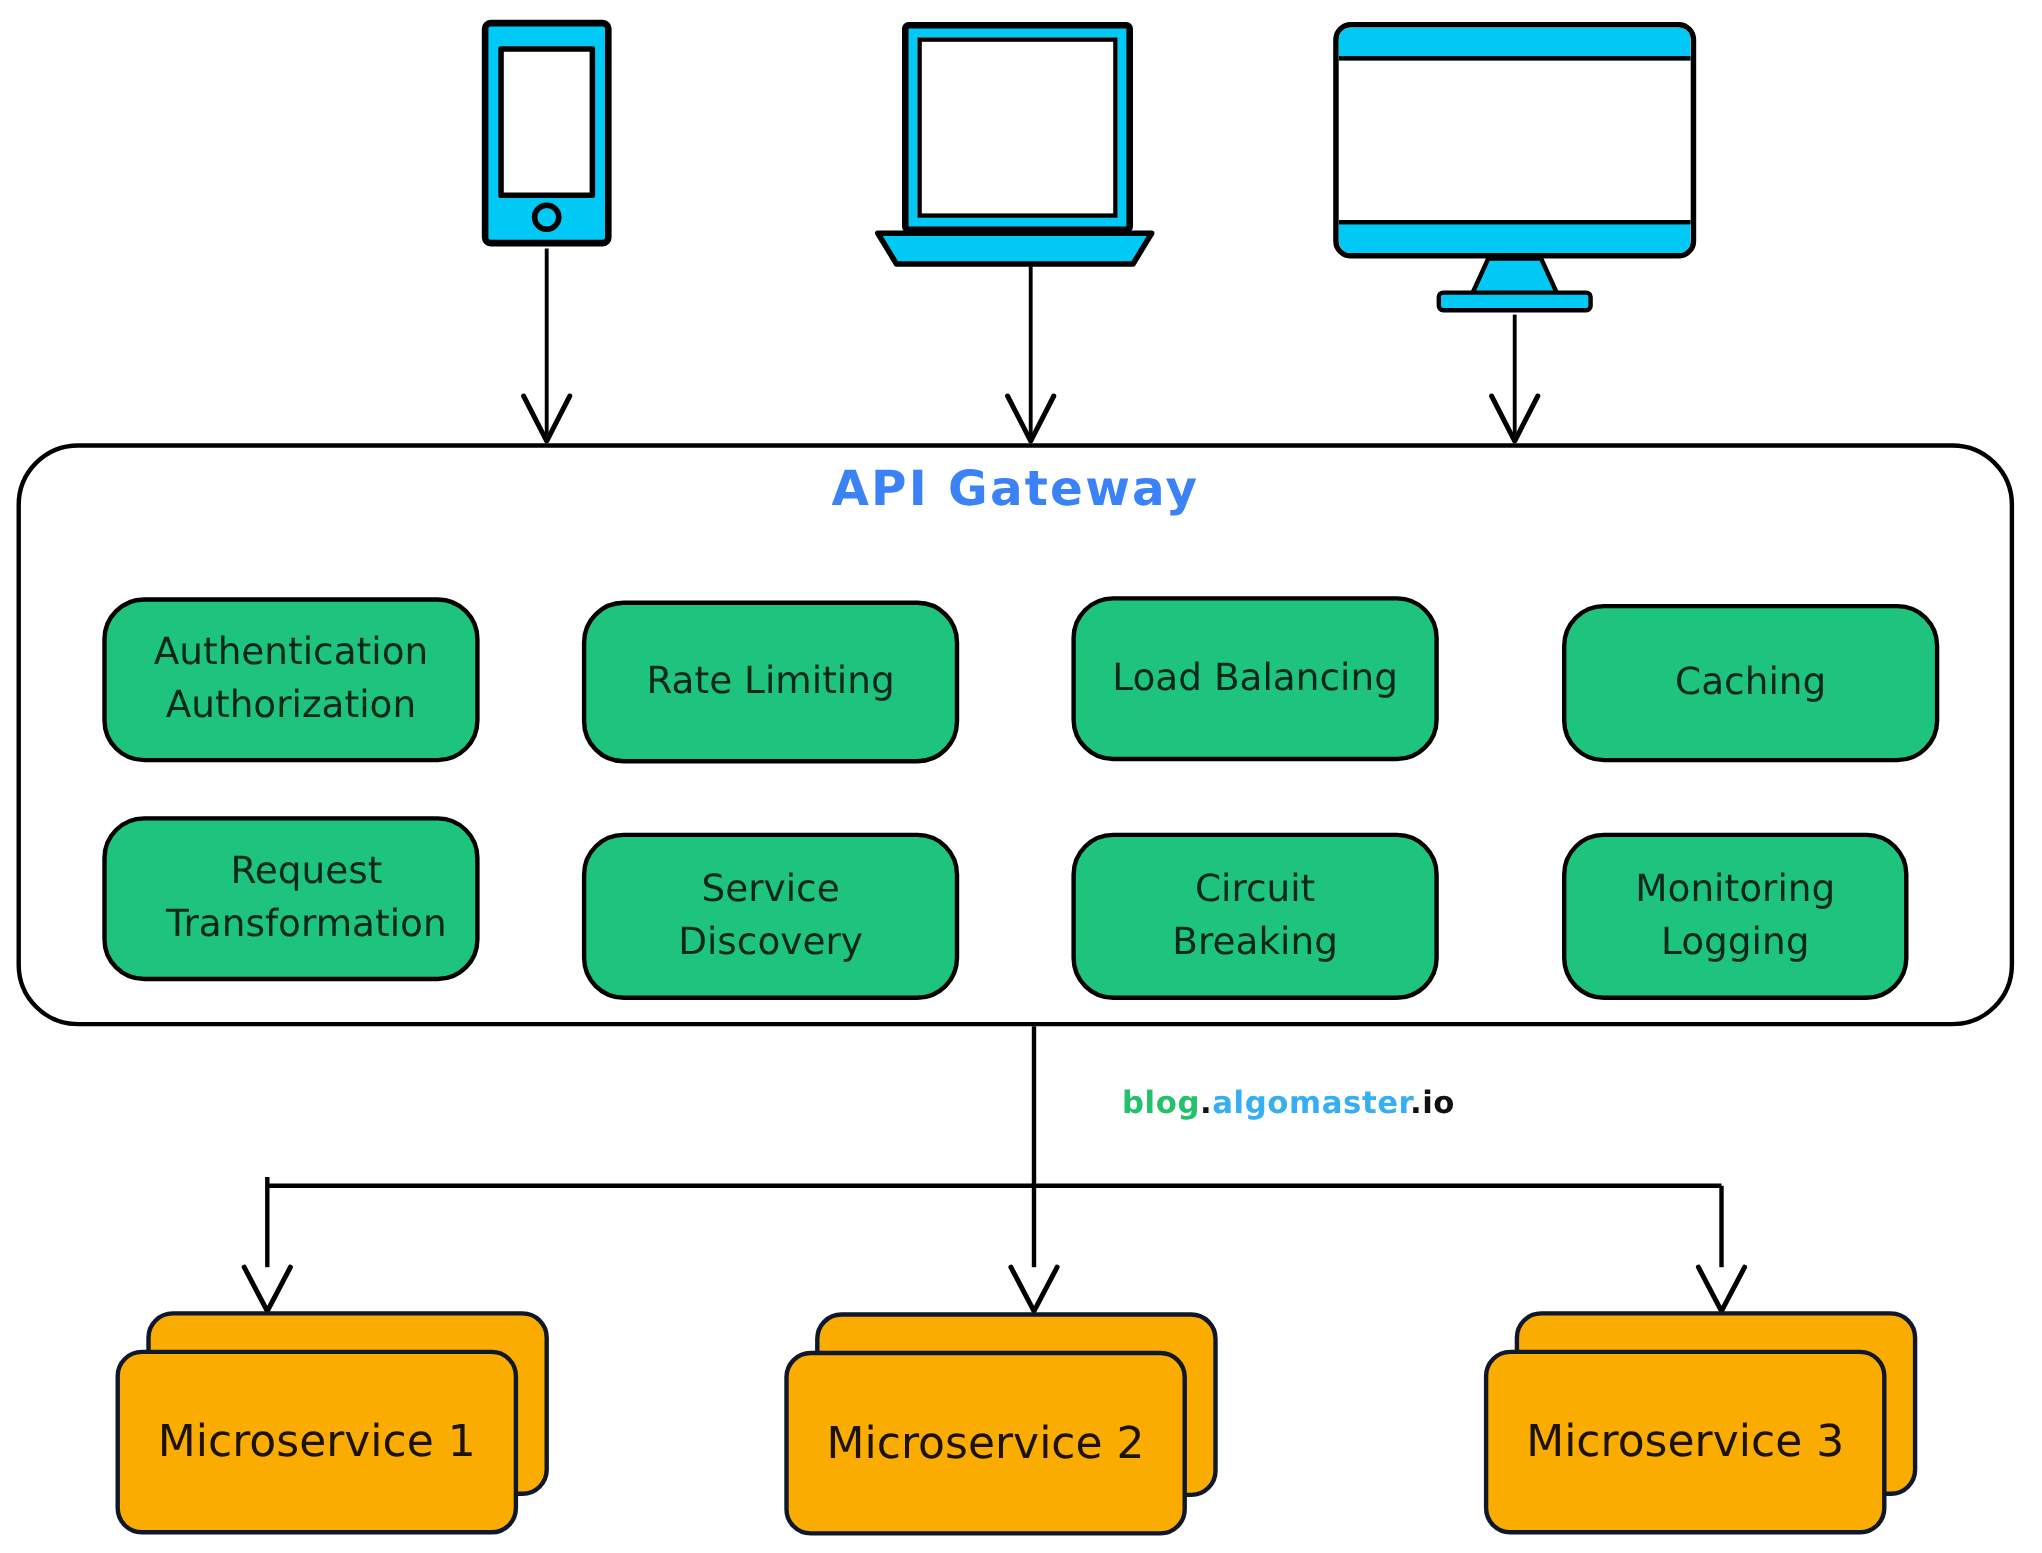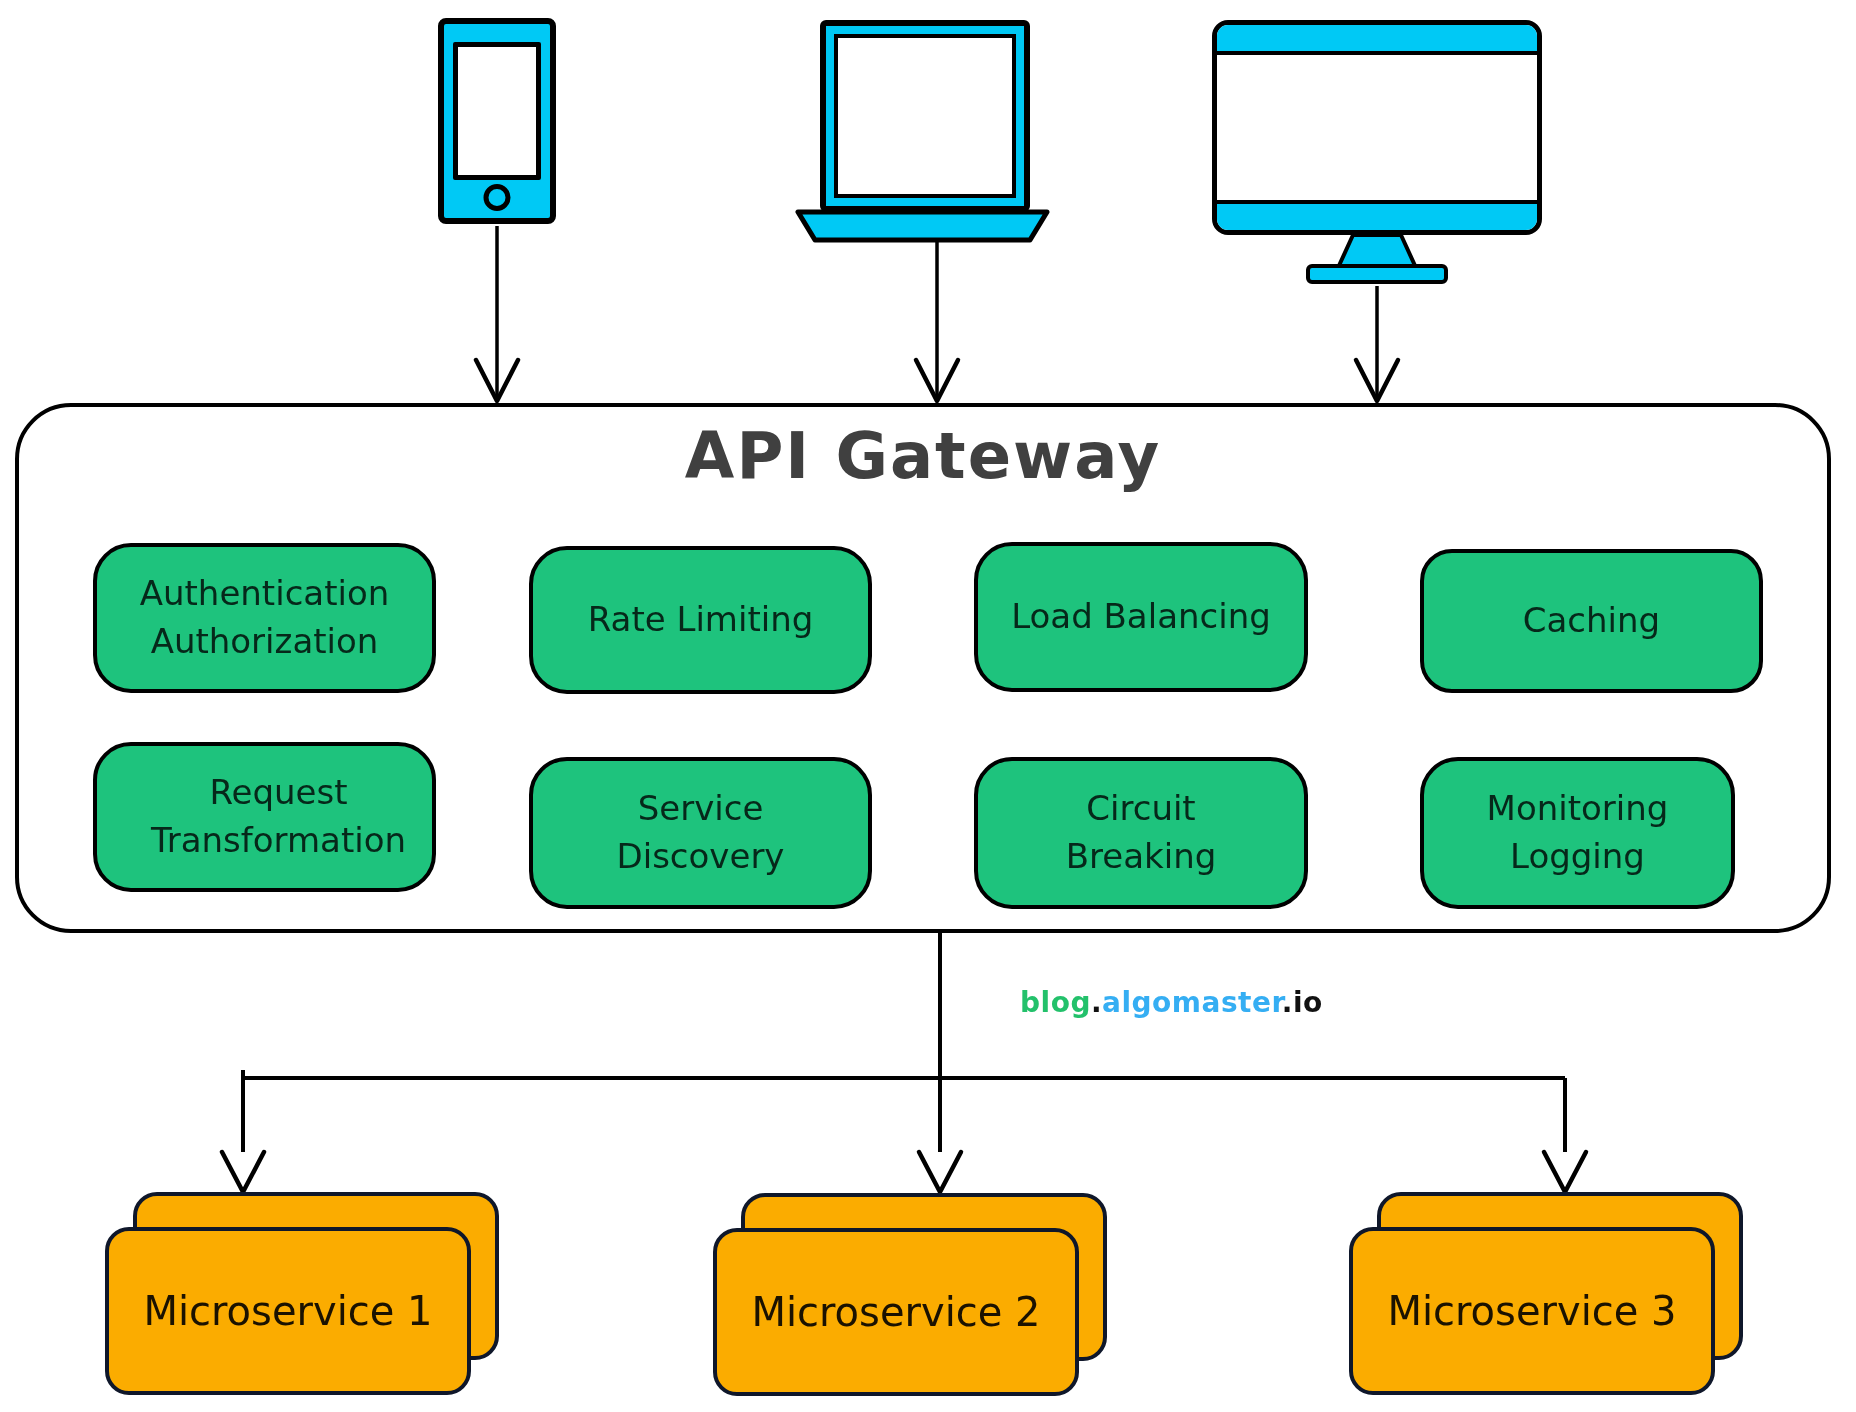--- a/index.html
+++ b/index.html
@@ -26,29 +26,29 @@
              border:5px solid #000; border-radius:16px; overflow:hidden; }
   .monitor-top { position:absolute; top:0; left:0; right:0; height:30px;
                  background:var(--cyan,#00c9f5); border-bottom:4px solid #000; }
   .monitor-bottom { position:absolute; bottom:0; left:0; right:0; height:30px;
                     background:var(--cyan,#00c9f5); border-top:4px solid #000; }
 
   
   .gateway { position:absolute; z-index:2; left:15px; top:403px; width:1816px; height:530px;
              background:#fff; border:4px solid #000; border-radius:56px; }
   .gateway-title { position:absolute; left:0; right:0; top:12px; text-align:center;
-                   font-size:64px; font-weight:bold; letter-spacing:2px; color:#404040; }
+                   font-size:44px; font-weight:bold; letter-spacing:2px; color:#3b82f6; }
   .feature { position:absolute; display:flex; align-items:center; justify-content:center;
              text-align:center; background:var(--green,#1ec37d); border:4px solid #000;
              border-radius:38px; font-size:34px; line-height:1.4; color:#06281a;
              white-space:pre-line; }
   .f1 { left:74px;   top:136px; width:343px; height:150px; }
   .f2 { left:510px;  top:139px; width:343px; height:148px; }
   .f3 { left:955px;  top:135px; width:334px; height:150px; }
-  .f4 { left:1401px; top:142px; width:343px; height:144px;border-radius:32px; }
+  .f4 { left:1401px; top:142px; width:343px; height:144px; }
   .f5 { left:74px;   top:335px; width:343px; height:150px;padding-left:28px; }
   .f6 { left:510px;  top:350px; width:343px; height:152px;text-align:center; }
   .f7 { left:955px;  top:350px; width:334px; height:152px; }
   .f8 { left:1401px; top:350px; width:315px; height:152px; }
 
   
   .watermark { position:absolute; z-index:2; left:1020px; top:986px;
                font-size:28px; font-weight:bold; letter-spacing:0.5px; }
   .wm-green { color:var(--brand-green,#23c16b); }
   .wm-blue  { color:var(--brand-blue,#35aef3); }

